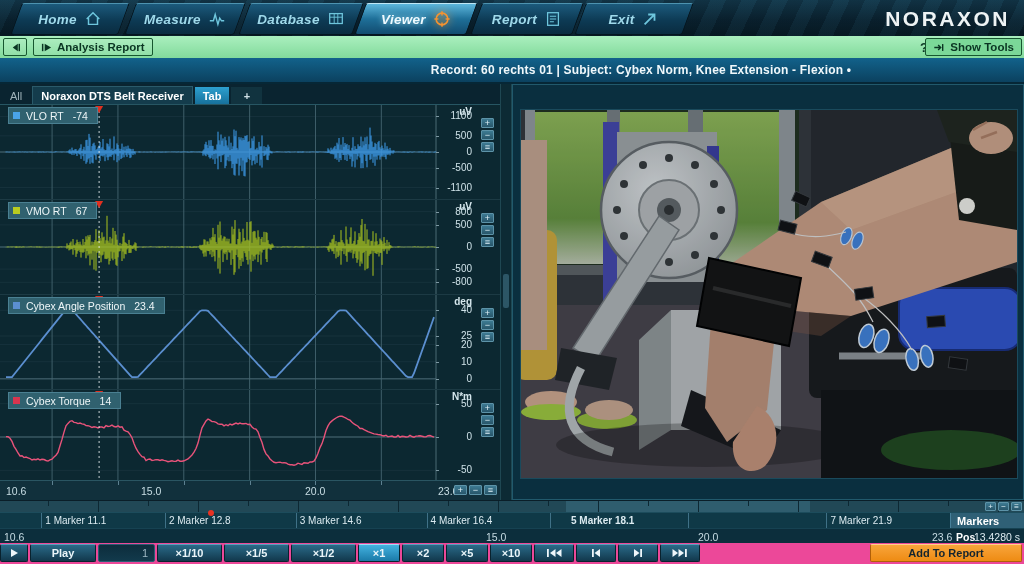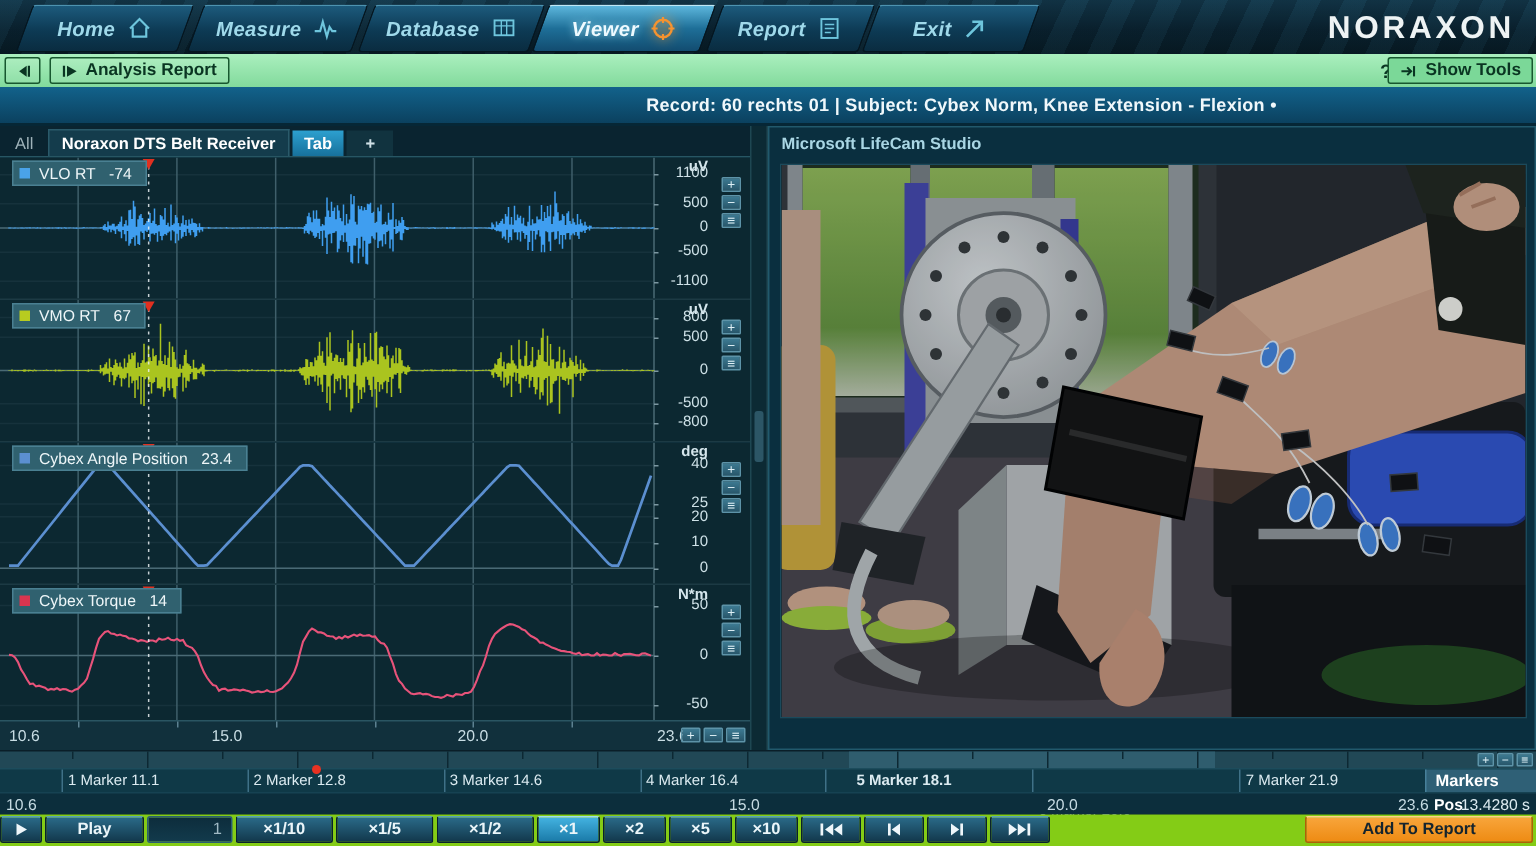--- a/index.html
+++ b/index.html
@@ -33,21 +33,21 @@
   #tb-help{position:absolute;right:96px;color:#0a3522;font-weight:bold;font-size:13px;cursor:pointer;}
   #tb-showtools{position:absolute;right:2px;background:#7bd898;}
 
   
   #recordbar{position:absolute;left:0;top:58px;width:1024px;height:26px;box-sizing:border-box;
     background:linear-gradient(#12628b,#0b415f);border-bottom:2px solid #062736;
     display:flex;align-items:center;padding-left:258px;}
   #record-text{margin:0 auto;color:#f0f8fb;font-weight:bold;font-size:12px;letter-spacing:.2px;}
 
   
-  #chart-panel{position:absolute;left:0;top:84px;width:500px;height:416px;background:#0c4a6e;}
+  #chart-panel{position:absolute;left:0;top:84px;width:500px;height:416px;background:#a21caf;}
   #chart-tabs{height:20px;background:#0a2430;border-bottom:1px solid #275663;display:flex;gap:2px;align-items:flex-end;padding-left:2px;}
   .ctab{height:17px;padding:0 8px;font-size:11px;display:flex;align-items:center;cursor:pointer;color:#9fb3ba;}
   .ctab.sel{background:#143c4c;color:#fff;font-weight:bold;border:1px solid #2a5a6a;border-bottom:none;}
   .ctab.active{background:linear-gradient(#2da0cf,#17719c);color:#fff;font-weight:bold;}
   .ctab.plus{background:#11333f;color:#cfe0e6;width:15px;justify-content:center;font-weight:bold;}
   .chart-row{position:relative;height:94px;border-bottom:1px solid #1c3a44;background:#0c2831;}
   .chip{position:absolute;left:8px;top:2px;height:15px;background:#30616f;border:1px solid #4a8092;
     display:inline-flex;align-items:center;padding:0 9px 0 4px;font-size:10.5px;color:#eef6f8;cursor:pointer;z-index:3;}
   .chip .sq{width:7px;height:7px;margin-right:6px;}
   .chip .val{margin-left:9px;}
@@ -85,21 +85,21 @@
   .mlabel{position:absolute;top:2px;font-size:10px;color:#dcebf1;white-space:nowrap;cursor:pointer;}
   #markers-head{position:absolute;left:950px;top:0;width:74px;height:100%;background:#2f6076;border-left:1px solid #47809a;
     display:flex;align-items:center;padding-left:6px;box-sizing:border-box;color:#fff;font-weight:bold;font-size:11px;}
   #playhead-dot{position:absolute;left:206px;top:-3px;width:6px;height:6px;border-radius:50%;background:#e83222;z-index:5;}
   #timeline{position:absolute;left:0;top:528px;width:1024px;height:15px;background:#0c2e3c;border-top:1px solid #164252;box-sizing:border-box;}
   .tlab{position:absolute;top:2px;font-size:10.5px;color:#c5dae2;}
   #pos-label{position:absolute;left:956px;top:2px;font-size:10.5px;font-weight:bold;color:#fff;}
   #pos-value{position:absolute;right:4px;top:2px;font-size:10.5px;color:#dceaf0;}
 
   
-  #transport{position:absolute;left:0;top:543px;width:1024px;height:21px;background:#84cc16;}
+  #transport{position:absolute;left:0;top:543px;width:1024px;height:21px;background:#ec4899;}
   .tbtn{position:absolute;top:1px;height:18px;box-sizing:border-box;border-radius:2px;cursor:pointer;
     background:linear-gradient(#2a6a88,#12384c);border:1px solid #09222e;border-top-color:#58a0bc;
     color:#eaf5f9;font-weight:bold;font-size:11px;display:flex;align-items:center;justify-content:center;}
   .tbtn.active-speed{background:linear-gradient(#43b2e0,#1a7aa8);border-top-color:#9fdcf2;}
   .tbtn.counter{background:linear-gradient(#0d2d3c,#123a4c);border:1px solid #2a5d74;color:#9fb9c4;
     justify-content:flex-end;padding-right:6px;font-weight:normal;cursor:text;}
   .tbtn.orange{background:linear-gradient(#f8a53b,#ee8b13);color:#14242e;border:1px solid #b05f08;border-top-color:#ffd08a;}
   .tbtn svg{display:block;}
 </style>
 </head>
@@ -320,21 +320,20 @@
           <div class="mini">≡</div>
         </div>
       </div>
   </div>
 
   <div id="splitter">
       <div class="thumb"></div>
     </div>
 
   <div id="video-panel">
-    <div id="video-title">Microsoft LifeCam Studio</div>
     <div id="video-wrap">
       <svg width="496" height="368" viewBox="0 0 496 368">
         <rect x="0" y="0" width="496" height="200" fill="#33373d"></rect>
         <rect x="290" y="0" width="206" height="210" fill="#262a2f"></rect>
         <rect x="0" y="195" width="496" height="173" fill="#46424a"></rect>
 
         <g>
           <rect x="6" y="0" width="272" height="162" fill="#20301f"></rect>
           <linearGradient id="grass" x1="0" y1="0" x2="0" y2="1">
             <stop offset="0" stop-color="#8db457"></stop>

